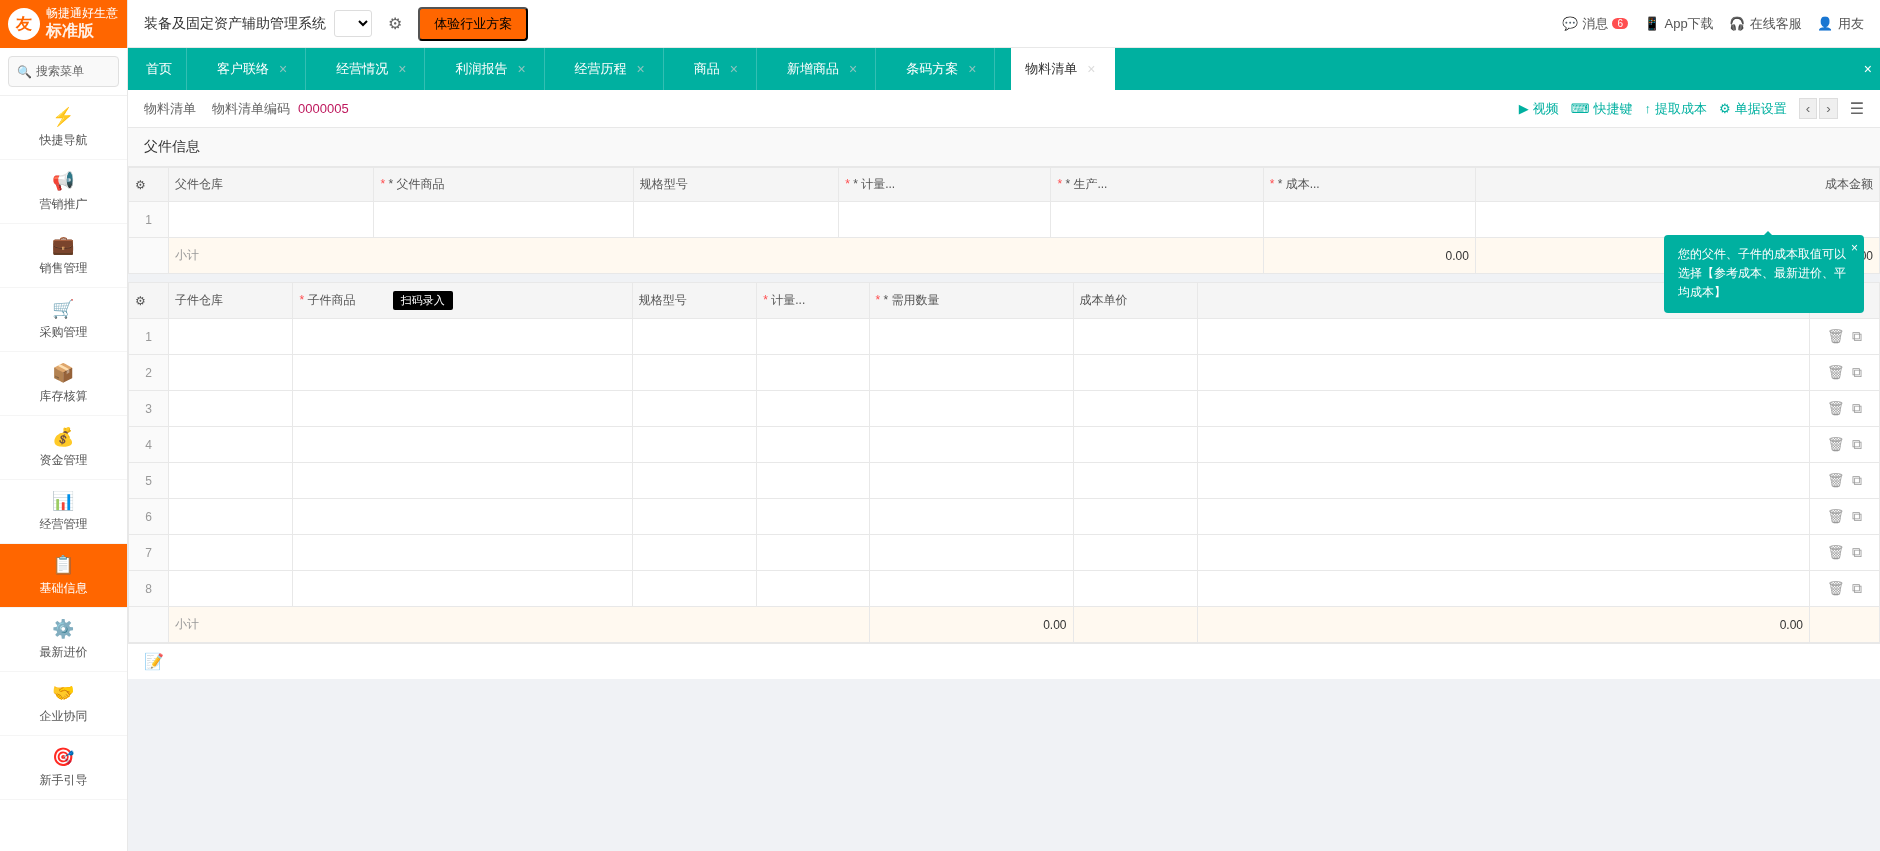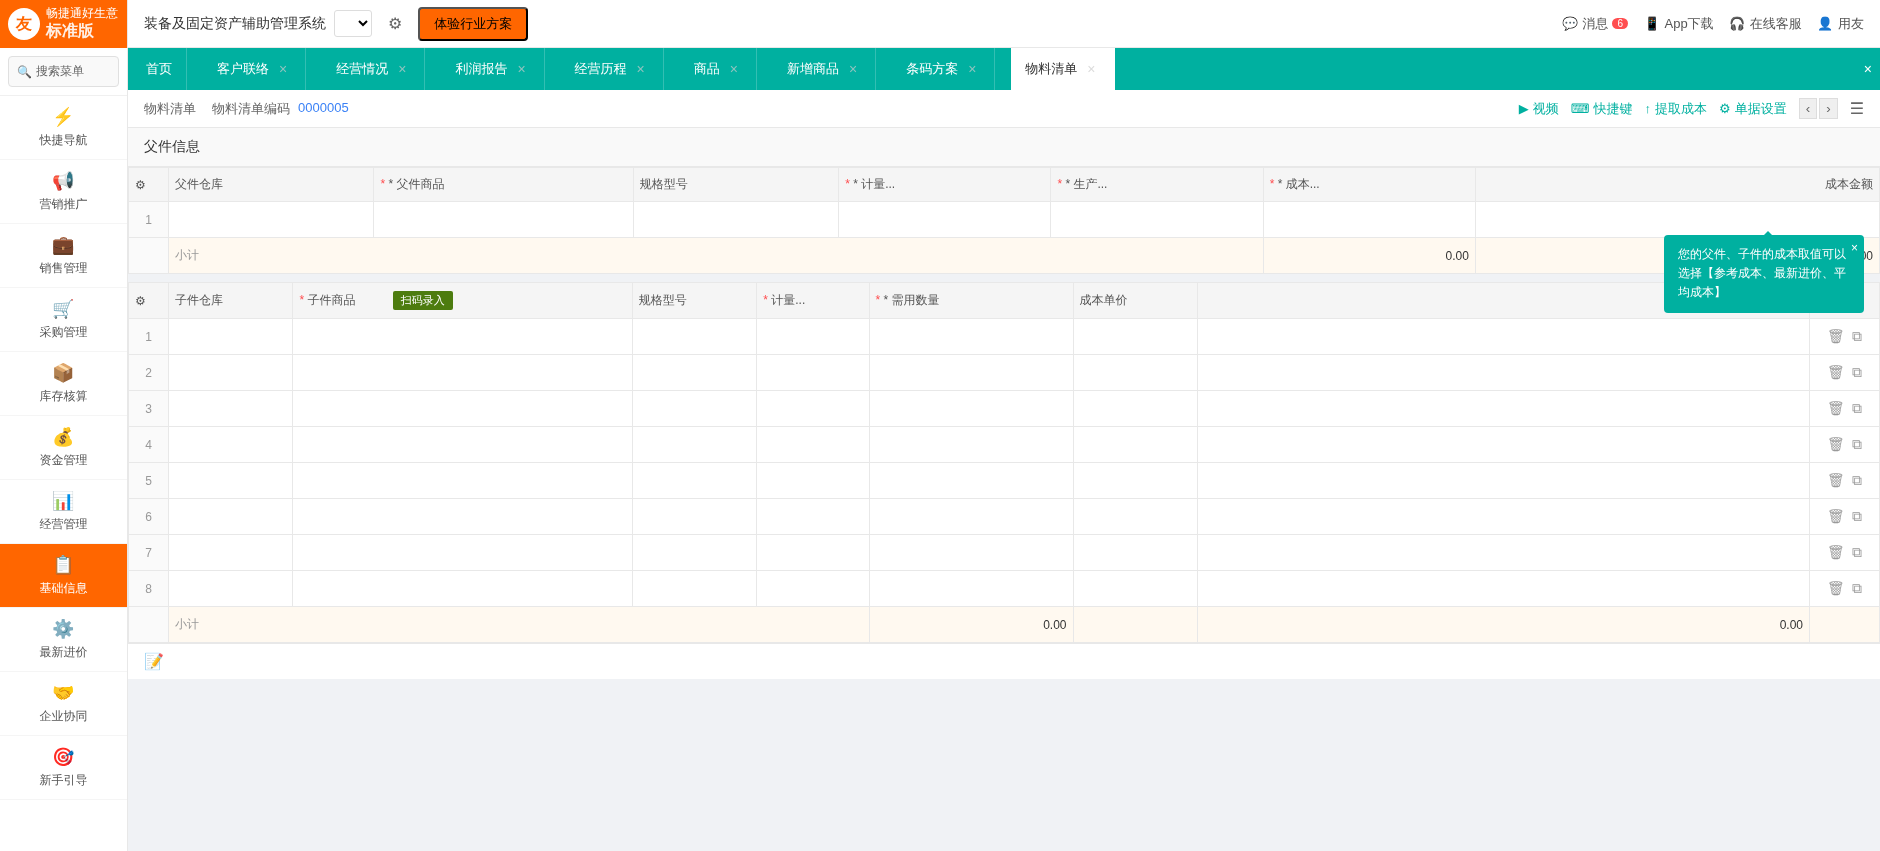--- a/index.html
+++ b/index.html
@@ -139,23 +139,23 @@
     .page-header {
       background: #fff;
       padding: 8px 16px;
       display: flex;
       align-items: center;
       justify-content: space-between;
       border-bottom: 1px solid #e8e8e8;
     }
     .page-header-left { display: flex; align-items: center; gap: 16px; }
     .page-breadcrumb { color: #666; font-size: 13px; }
-    .page-code { display: flex; align-items: flex-start; gap: 8px; }
+    .page-code { display: flex; align-items: center; gap: 8px; }
     .page-code-label { color: #666; }
-    .page-code-value { color: #3b82f6; font-weight: 500; }
+    .page-code-value { color: #be185d; font-weight: 500; }
     .page-header-right { display: flex; align-items: center; gap: 12px; color: #00b0a0; font-size: 13px; }
     .page-header-right-item { display: flex; align-items: center; gap: 4px; cursor: pointer; }
     .nav-arrows { display: flex; gap: 2px; }
     .nav-arrow { padding: 2px 6px; border: 1px solid #ddd; cursor: pointer; color: #666; }
 
     
     .section { background: #fff; margin: 0; }
     .section-title {
       padding: 10px 16px;
       font-size: 14px;
@@ -194,21 +194,21 @@
     }
     .subtotal-label { color: #999; padding-left: 8px; }
     .subtotal-value { text-align: right; padding-right: 8px; color: #333; }
     .gear-col { width: 36px; text-align: center; }
     .required::before { content: '* '; color: #ff4d4f; }
     .col-action { width: 70px; text-align: center; }
     .action-btn { background: none; border: none; cursor: pointer; color: #999; font-size: 14px; padding: 2px; }
 
     
     .scan-btn {
-      background: #4d7c0f;
+      background: #000000;
       color: #fff;
       border: none;
       padding: 2px 8px;
       border-radius: 2px;
       font-size: 11px;
       cursor: pointer;
       margin-left: 34px;
     }
 
     

